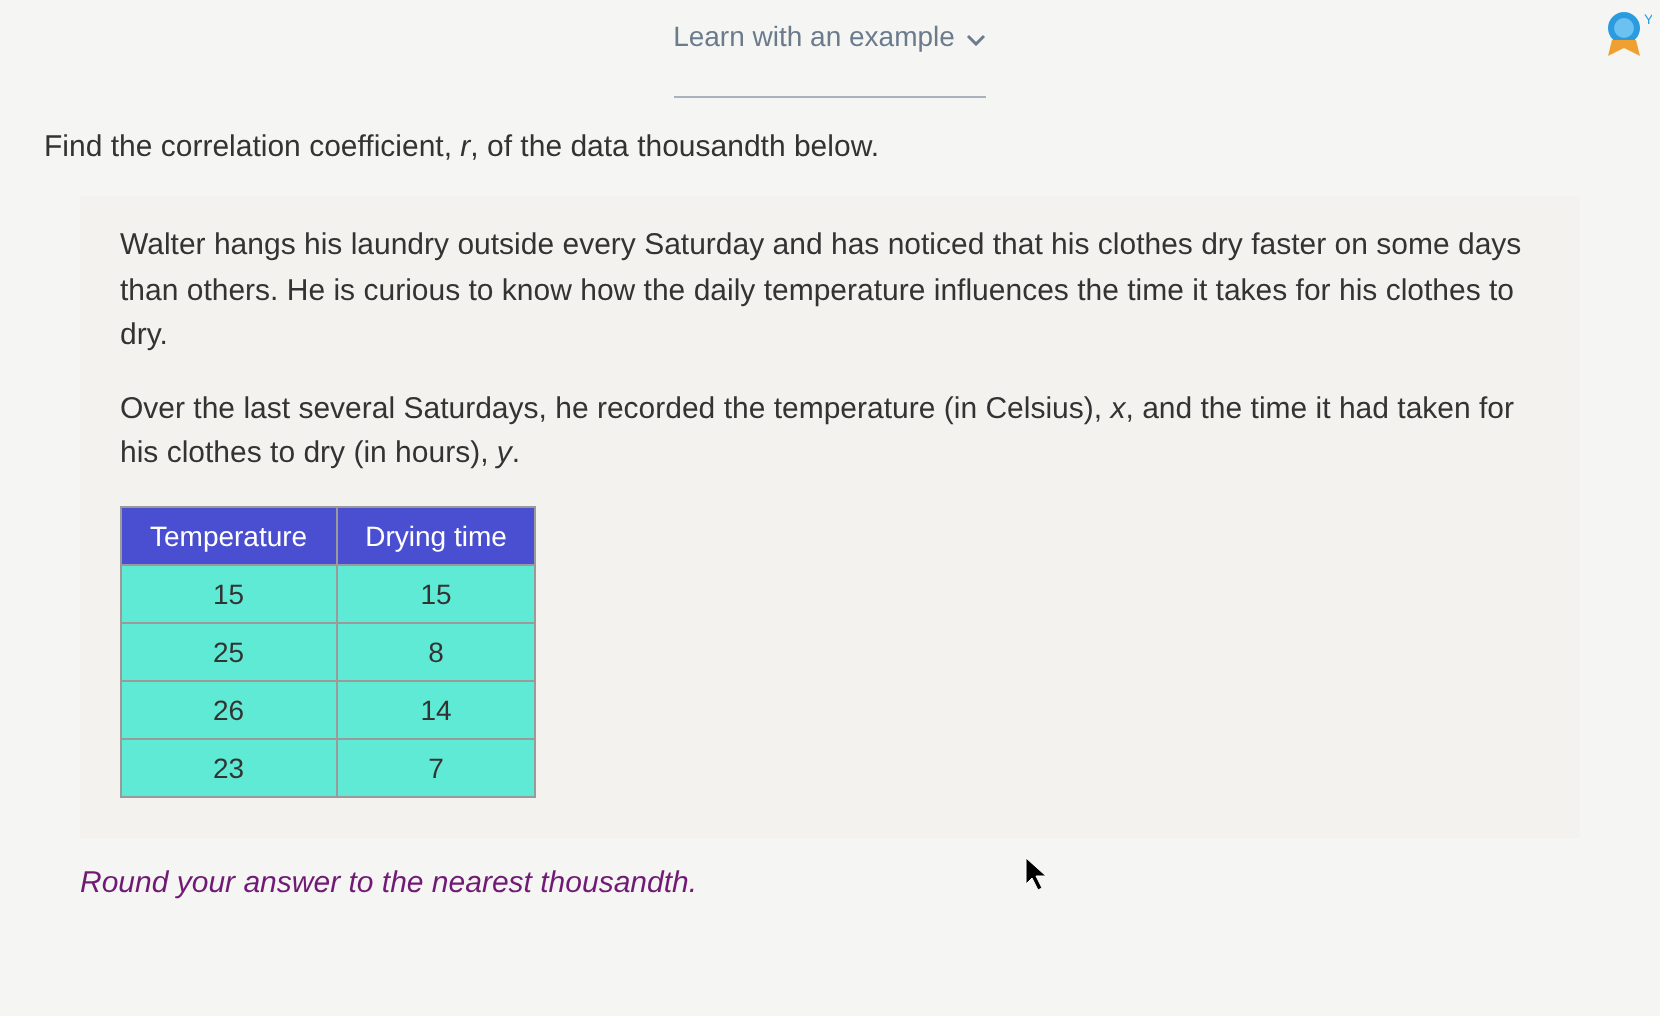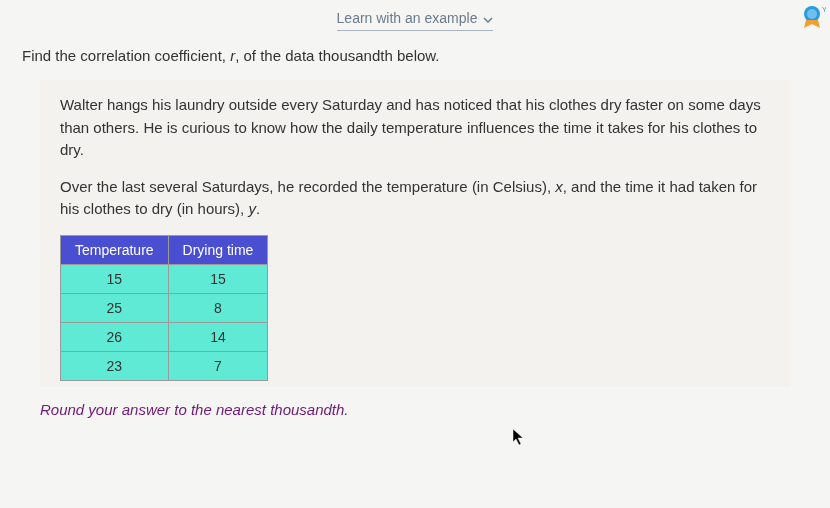--- a/index.html
+++ b/index.html
@@ -20,21 +20,21 @@
       position: relative;
     }
     .learn-example {
       color: #6b7b8c;
       font-size: 14px;
       display: flex;
       align-items: center;
       gap: 6px;
       cursor: pointer;
       border-bottom: 1px solid #aab3bd;
-      padding-bottom: 4px;
+      padding-bottom: 22px;
     }
     .chevron-down {
       display: inline-block;
     }
     .badge-icon {
       position: absolute;
       right: 4px;
       top: 2px;
       width: 28px;
       height: 28px;
@@ -55,20 +55,21 @@
     .problem-box p {
       font-size: 15px;
       line-height: 1.5;
       color: #333;
       margin-bottom: 14px;
     }
     .italic-var { font-style: italic; }
     .data-table {
       border-collapse: collapse;
       margin-top: 4px;
+      margin-bottom: 14px;
     }
     .data-table th {
       background: #4a4fd1;
       color: #fff;
       font-weight: 500;
       padding: 6px 14px;
       border: 1px solid #9a9a9a;
       font-size: 14px;
       text-align: center;
     }

